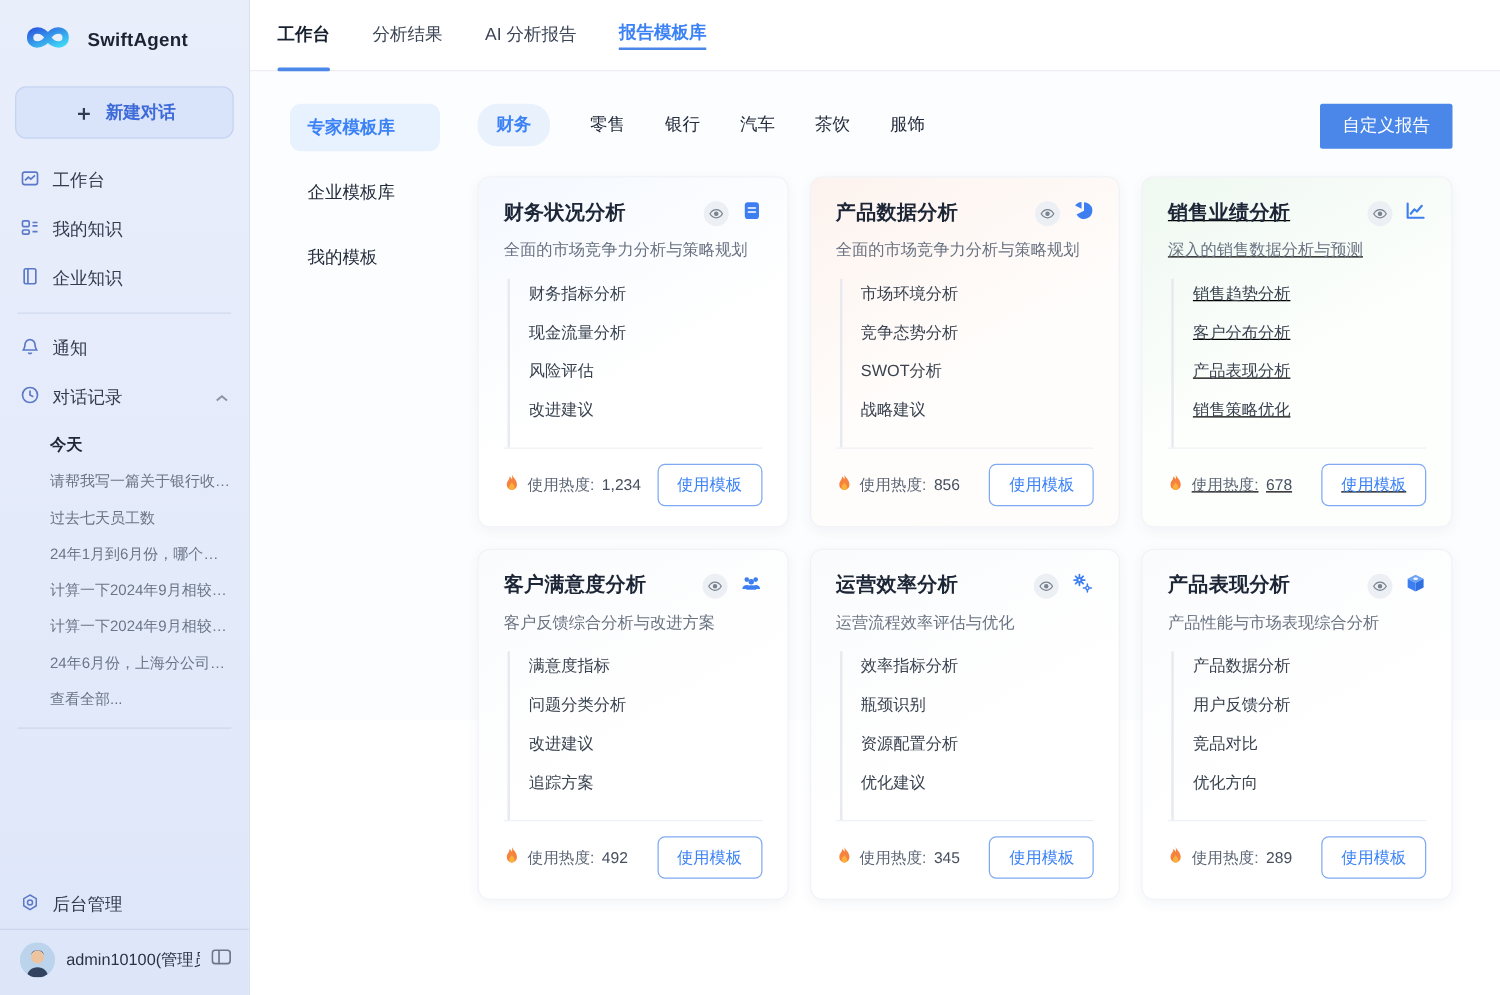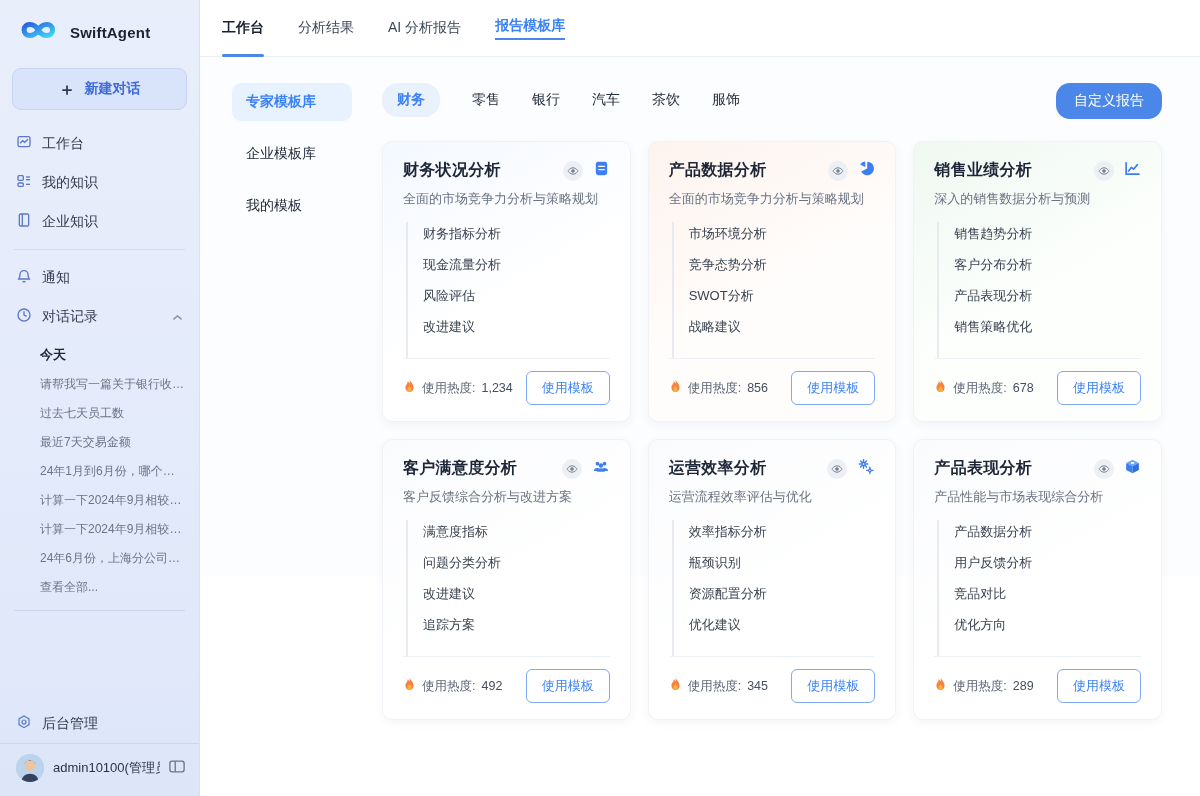--- a/index.html
+++ b/index.html
@@ -36,27 +36,27 @@
   .content { flex:1; display:flex; padding:26px 38px 0 32px; }
   .subnav { width:120px; margin-right:30px; flex-shrink:0; }
   .subnav-item { font-size:14px; color:#222b3b; padding:10px 14px; margin-bottom:14px; cursor:pointer; border-radius:9px; }
   .subnav-item.active { background:#e8f1fe; color:#3b82f6; font-weight:bold; }
 
   .main-area { width:780px; }
   .filter-row { display:flex; align-items:flex-start; }
   .cat-tabs { display:flex; align-items:center; gap:32px; }
   .cat-tab { font-size:14px; color:#242d3d; cursor:pointer; }
   .cat-tab.active { background:#e9f1fd; color:#3b82f6; border-radius:16px; padding:8px 15px; font-weight:bold; }
-  .custom-btn { margin-left:auto; background:#4a87e8; color:#fff; font-size:14px; border:none; border-radius:14px; padding:9px 18px; cursor:pointer; }
+  .custom-btn { margin-left:auto; background:#4a87e8; color:#fff; font-size:14px; border:none; border-radius:2px; padding:9px 18px; cursor:pointer; }
 
   .grid { margin-top:22px; display:grid; grid-template-columns:repeat(3,1fr); gap:17px; grid-auto-rows:281px; }
   .card { background:#fff; border:1px solid #f0f2f6; border-radius:10px; box-shadow:0 3px 10px rgba(40,60,110,.05); padding:18px 20px 16px 20px; display:flex; flex-direction:column; cursor:pointer; }
   .card.tint-blue  { background:linear-gradient(150deg,#f4f8ff 0%,#ffffff 55%); }
   .card.tint-peach { background:linear-gradient(150deg,#fdf3ee 0%,#fffdfc 55%); }
-  .card.tint-mint  { background:linear-gradient(150deg,#eff8f1 0%,#fdfffd 55%); }
+  .card.tint-mint  { background:linear-gradient(150deg,#eff8f1 0%,#fdfffd 55%);text-decoration:underline; }
   .card.tint-soft  { background:linear-gradient(150deg,#fafbfd 0%,#ffffff 55%); }
   .card-head { display:flex; align-items:flex-start; }
   .card-title { font-size:16px; font-weight:bold; color:#1d2636; letter-spacing:.3px; }
   .card-icons { margin-left:auto; display:flex; align-items:center; gap:10px; }
   .eye-badge { width:20px; height:20px; border-radius:50%; background:#eceff4; display:flex; align-items:center; justify-content:center; cursor:pointer; }
   .card-desc { font-size:13px; color:#6a7382; margin-top:9px; }
   .card-list { margin-top:14px; margin-left:3px; border-left:2px solid #e7eaef; padding-left:15px; flex:1; }
   .card-list-item { font-size:13px; color:#39424f; margin:13px 0; }
   .card-list-item:first-child { margin-top:3px; }
   .card-foot { border-top:1px solid #eef1f5; padding-top:12px; display:flex; align-items:center; }
@@ -132,21 +132,20 @@
       <span>对话记录</span>
       <span class="chev"><svg width="11" height="8" viewBox="0 0 12 8" fill="none" stroke="#8a93a6" stroke-width="1.6">
             <polyline points="1.5,5.5 6,1.8 10.5,5.5"></polyline>
           </svg></span>
     </div>
 
     <div class="history-group">今天</div>
     <div class="history-list">
       <div class="history-item">请帮我写一篇关于银行收入的...</div>
       <div class="history-item">过去七天员工数</div>
-      <div class="history-item">最近7天交易金额</div>
       <div class="history-item">24年1月到6月份，哪个月信用...</div>
       <div class="history-item">计算一下2024年9月相较2024...</div>
       <div class="history-item">计算一下2024年9月相较2024...</div>
       <div class="history-item">24年6月份，上海分公司公募...</div>
       <div class="history-item">查看全部...</div>
     </div>
 
     <div class="side-divider"></div>
     <div class="side-spacer"></div>
 

